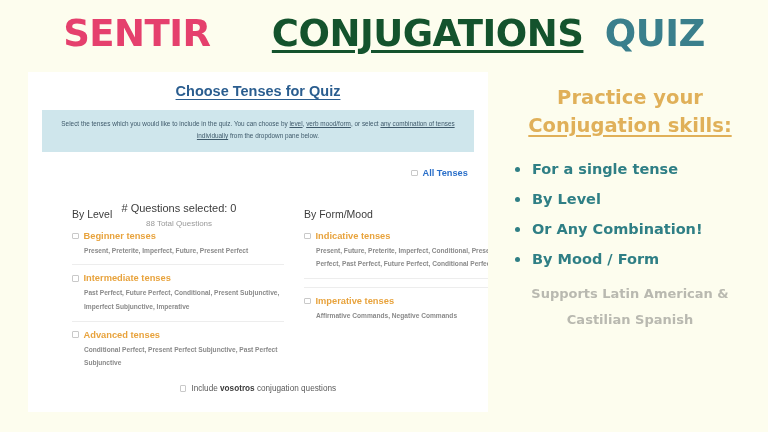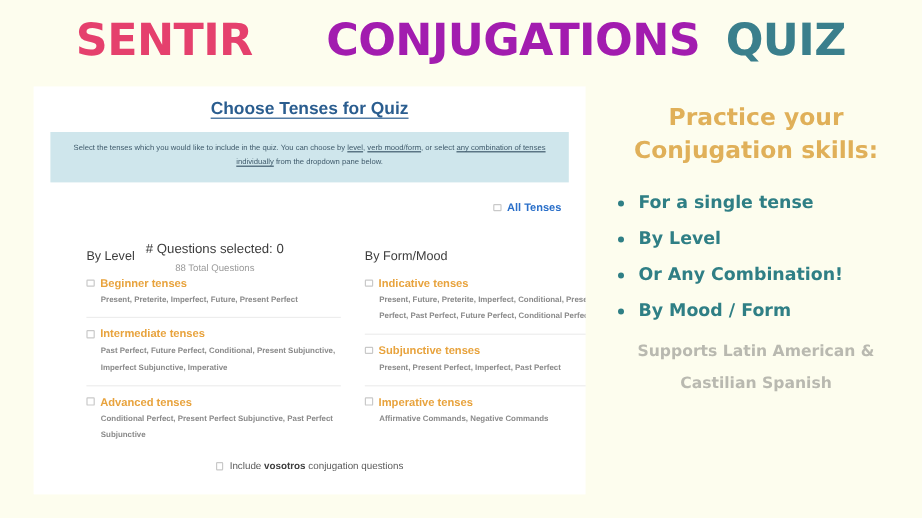--- a/index.html
+++ b/index.html
@@ -27,21 +27,22 @@
   }
   .title-word {
     font-family: "DejaVu Sans", sans-serif;
     font-size: 37px;
     font-weight: bold;
     letter-spacing: -0.5px;
     display: inline;
   }
   .title-w1 { color: #e5406d; }
   .title-w2 {
-    color: #a21caf;
+    color: #14532d;
+    text-decoration: underline;
     text-decoration-thickness: 3px;
     text-underline-offset: 4px;
     margin-left: 40px;
   }
   .title-w3 { color: #3a7f8c; }
 
   
   .card {
     position: absolute;
     left: 28px; top: 72px;
@@ -182,20 +183,21 @@
   }
   .right-head {
     text-align: center;
     font-family: "DejaVu Sans", sans-serif;
     font-size: 19.5px;
     font-weight: bold;
     color: #e0b059;
     line-height: 1.42;
   }
   .right-head .u {
+    text-decoration: underline;
     text-decoration-thickness: 2px;
     text-underline-offset: 3px;
   }
 
   .bullets {
     margin: 22px 0 0 22px;
     list-style: none;
   }
   .bullets li {
     position: relative;
@@ -293,27 +295,20 @@
 
       <div class="group">
         <div class="group-row">
           <span class="cb"></span>
           <span class="group-label">Indicative tenses</span>
         </div>
         <div class="group-desc">Present, Future, Preterite, Imperfect, Conditional, Present Perfect, Past Perfect, Future Perfect, Conditional Perfect</div>
       </div>
       <div class="divider"></div>
 
-      <div class="group">
-        <div class="group-row">
-          <span class="cb"></span>
-          <span class="group-label">Subjunctive tenses</span>
-        </div>
-        <div class="group-desc">Present, Present Perfect, Imperfect, Past Perfect</div>
-      </div>
       <div class="divider"></div>
 
       <div class="group">
         <div class="group-row">
           <span class="cb"></span>
           <span class="group-label">Imperative tenses</span>
         </div>
         <div class="group-desc">Affirmative Commands, Negative Commands</div>
       </div>
     </div>

